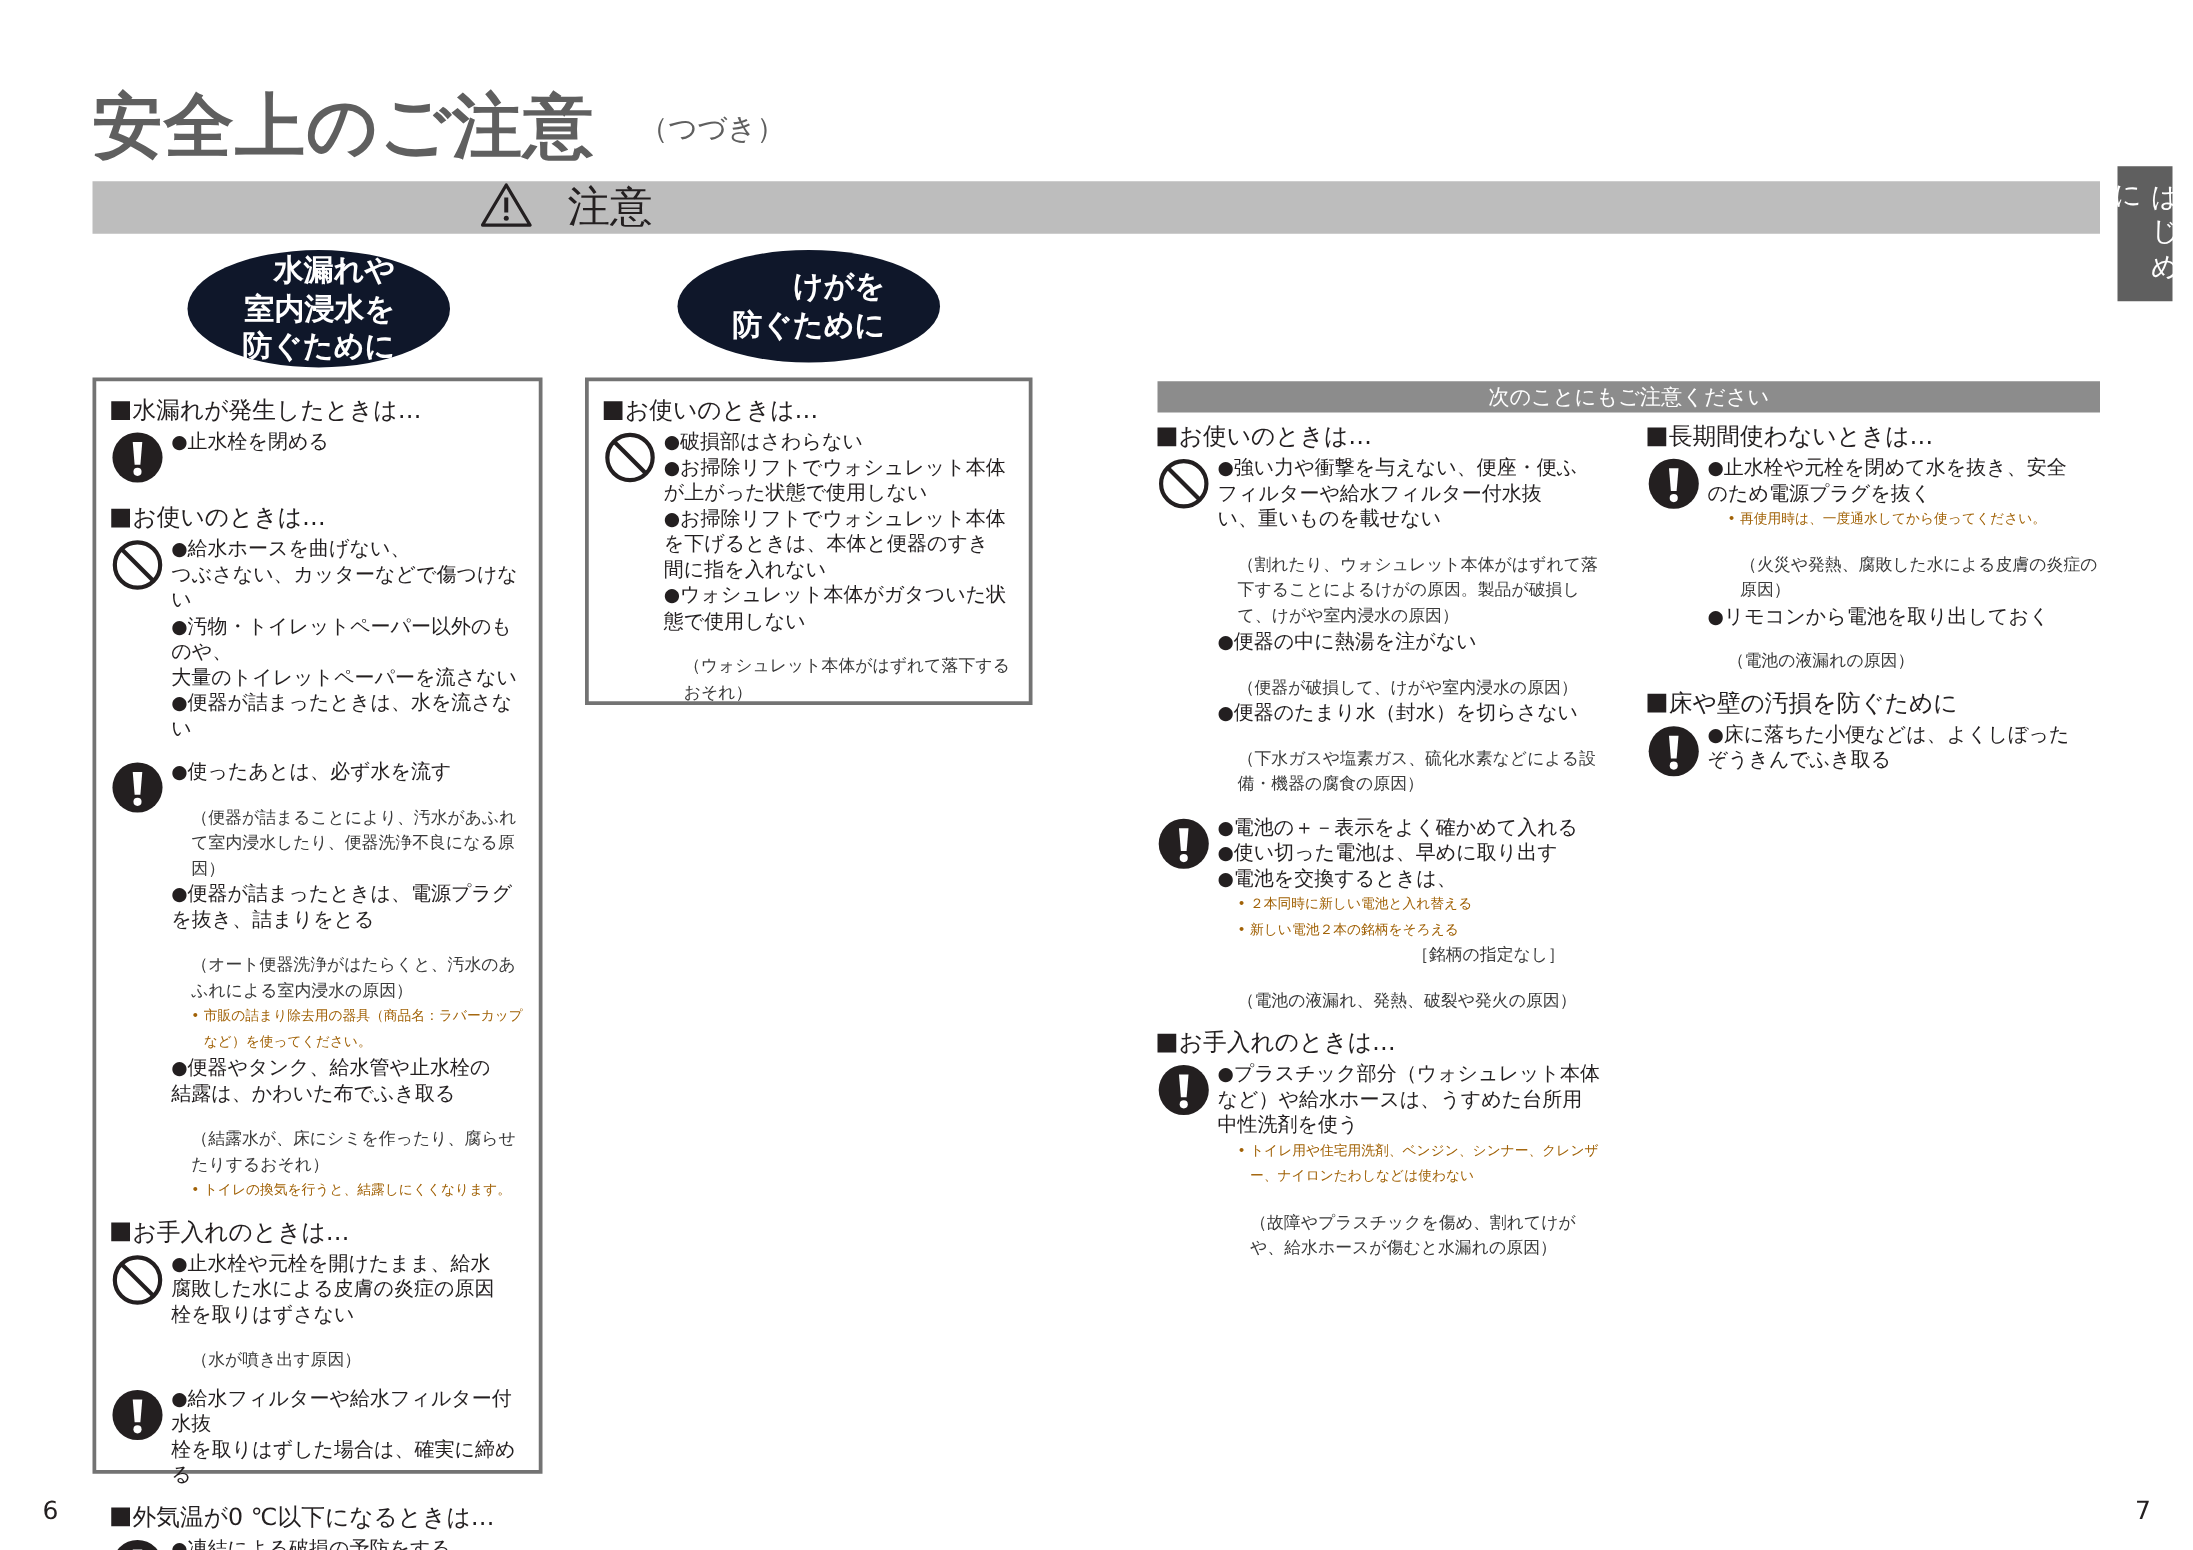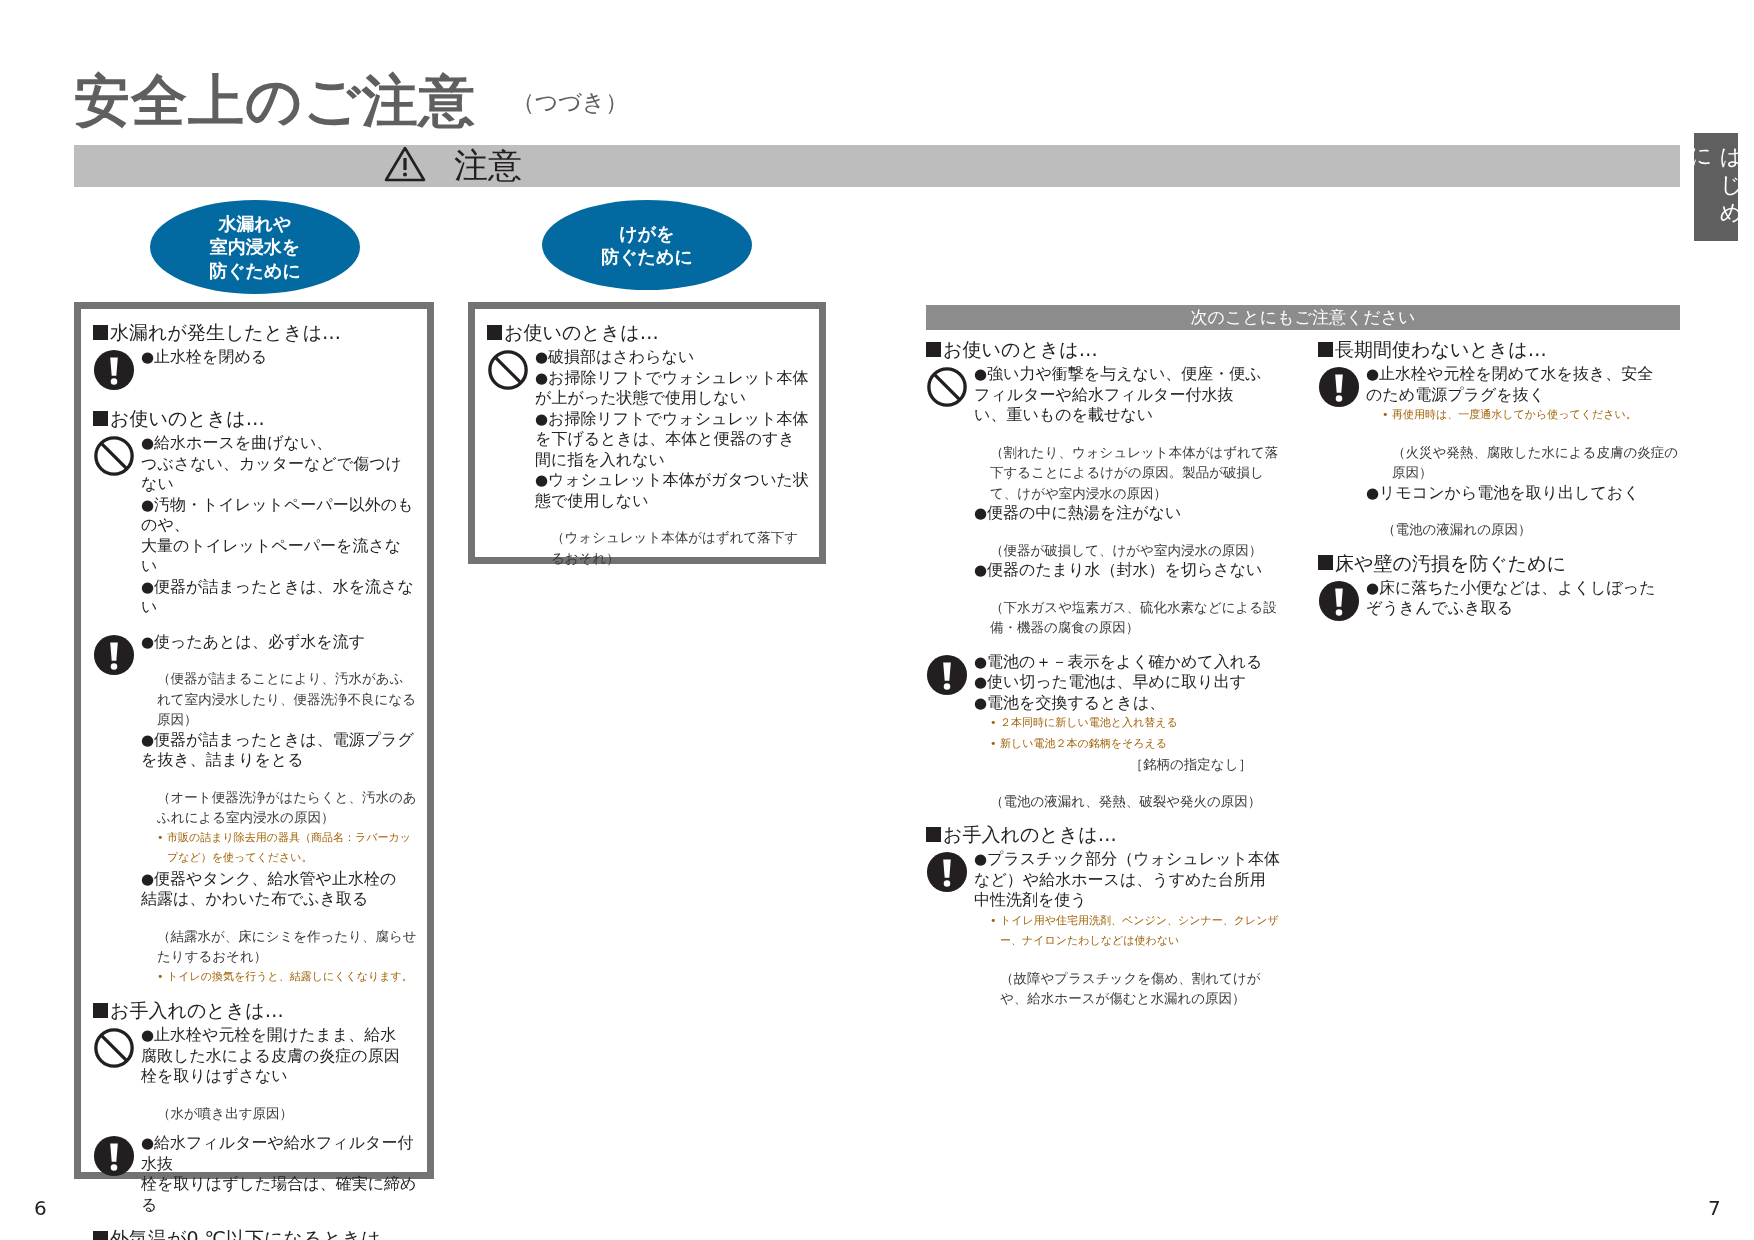--- a/index.html
+++ b/index.html
@@ -10,26 +10,26 @@
   .page-title .main { font-size: 56px; font-weight: bold; color: #5f5f5f; letter-spacing: 1px; }
   .page-title .sub { font-size: 23px; color: #5f5f5f; margin-left: 8px; }
 
   .caution-bar { position: absolute; left: 74px; top: 145px; width: 1606px; height: 42px; background: #bdbdbd; }
   .caution-bar .label { position: absolute; left: 310px; top: 0px; height: 42px; display: flex; align-items: center; gap: 28px; }
   .caution-bar .label span.txt { font-size: 34px; color: #231f20; }
 
   .side-tab { position: absolute; left: 1694px; top: 133px; width: 44px; height: 108px; background: #5f5f5f; color: #fff;
     writing-mode: vertical-rl; font-size: 22px; display: flex; align-items: center; justify-content: center; letter-spacing: 2px; }
 
-  .ellipse { position: absolute; background: #0369a1; border-radius: 50%; color: #fff; font-weight: bold; font-size: 18px;
-    display: flex; align-items: center; justify-content: center; text-align: center; line-height: 1.28; }
+  .ellipse { position: absolute; background: #0f172a; border-radius: 50%; color: #fff; font-weight: bold; font-size: 24px;
+    display: flex; align-items: center; justify-content: center; text-align: right; line-height: 1.28; }
   .ellipse-1 { left: 150px; top: 200px; width: 210px; height: 94px; }
   .ellipse-2 { left: 542px; top: 200px; width: 210px; height: 90px; }
 
-  .box { position: absolute; border: 7px solid #737373; padding: 10px 10px 8px 12px; }
+  .box { position: absolute; border: 3px solid #737373; padding: 10px 10px 8px 12px; }
   .box-1 { left: 74px; top: 302px; width: 360px; height: 877px; }
   .box-2 { left: 468px; top: 302px; width: 358px; height: 262px; }
 
   .col-3 { position: absolute; left: 926px; top: 336px; width: 360px; }
   .col-4 { position: absolute; left: 1318px; top: 336px; width: 370px; }
   .extra-bar { position: absolute; left: 926px; top: 305px; width: 754px; height: 25px; background: #8c8c8c; color: #fff;
     font-size: 17px; display: flex; align-items: center; justify-content: center; }
 
   .sec-head { font-size: 19px; line-height: 26px; display: flex; align-items: center; margin-top: 6px; }
   .sec-head:first-child { margin-top: 0; }

